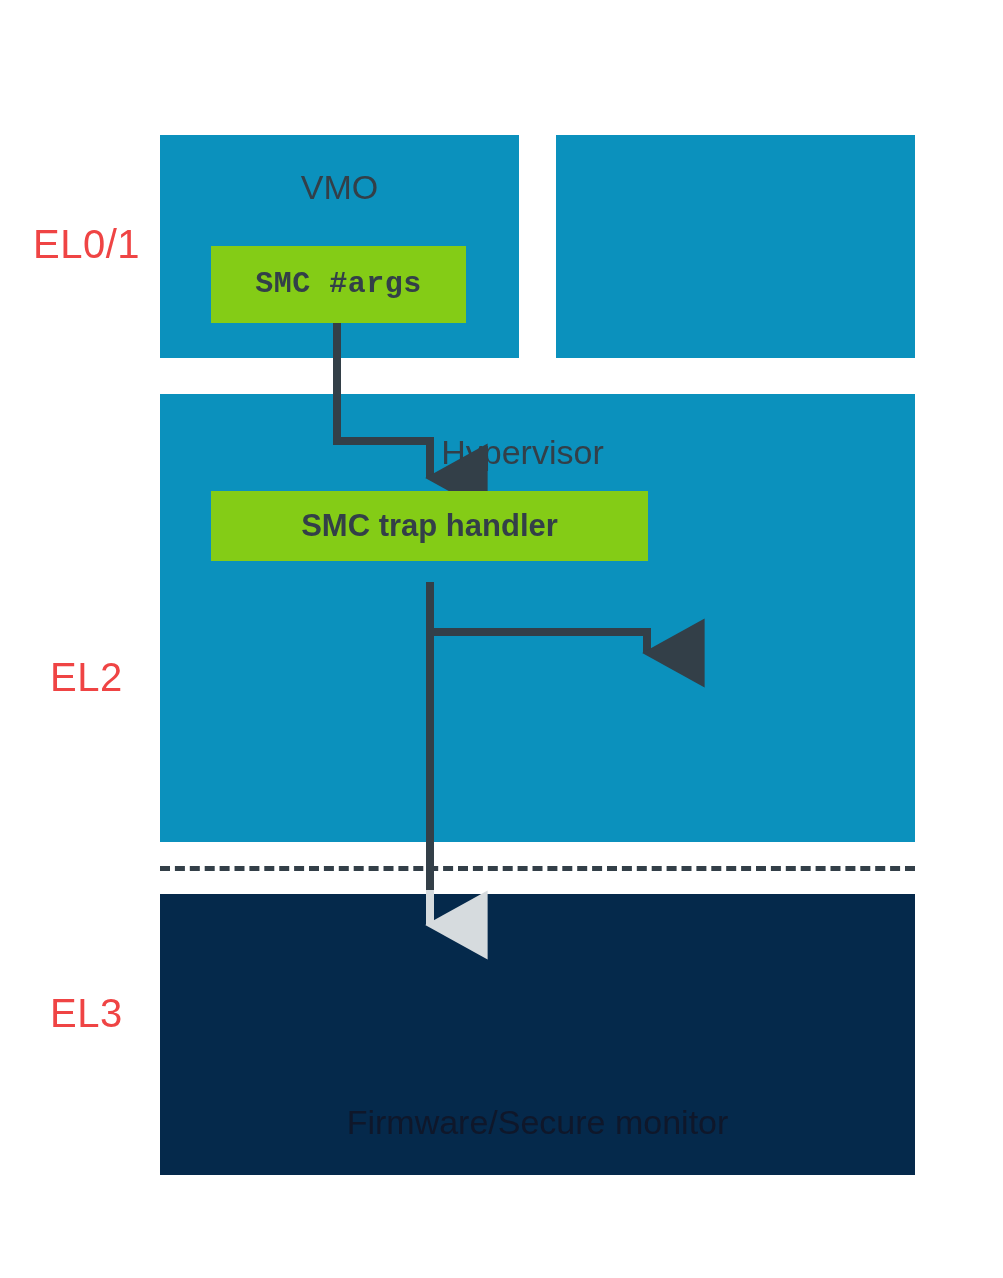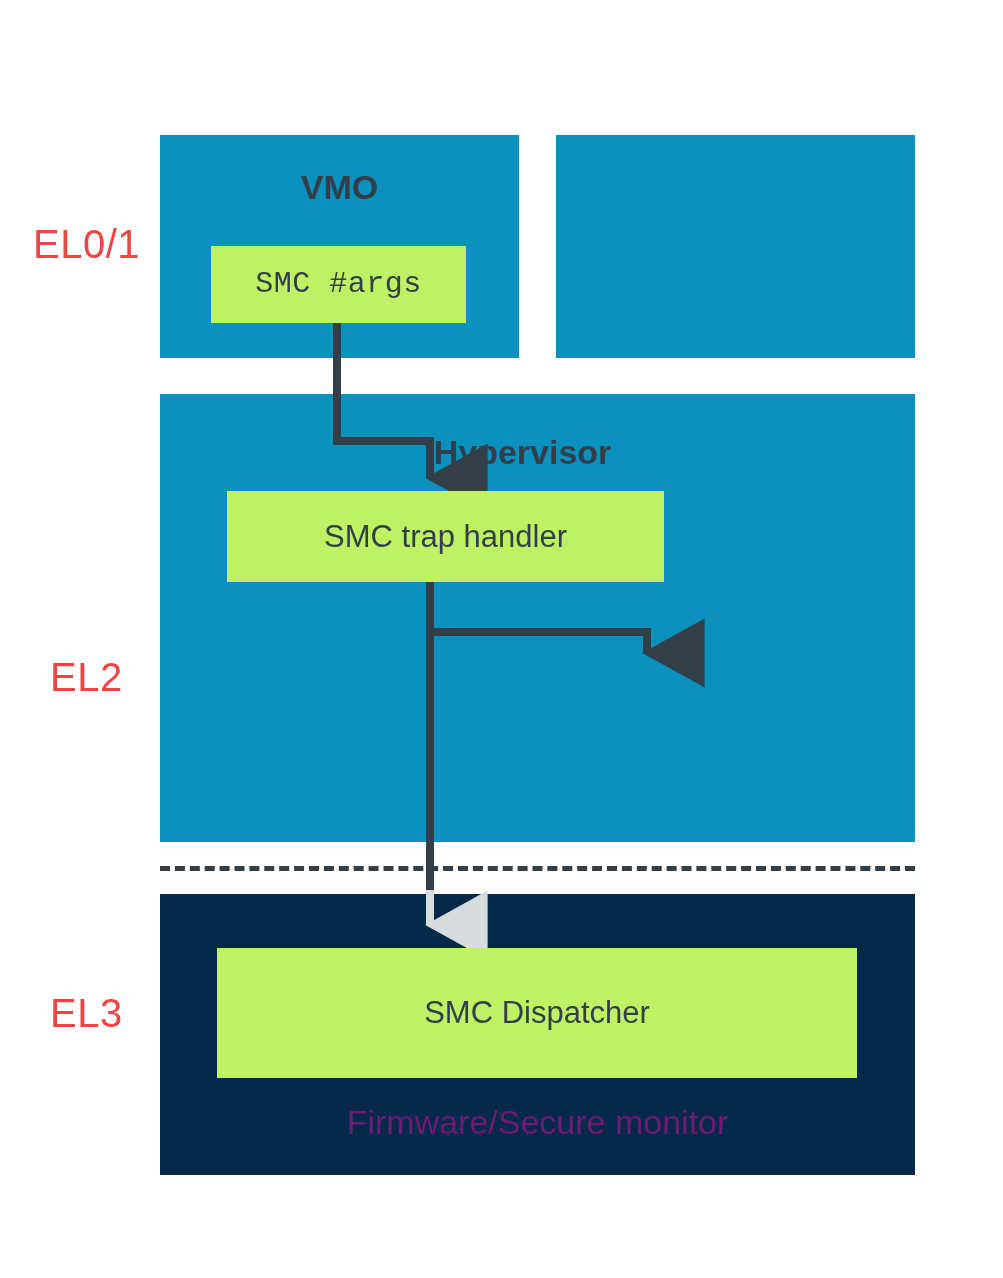--- a/index.html
+++ b/index.html
@@ -43,63 +43,63 @@
   #vm0-box { left: 160px; top: 135px; width: 359px; height: 223px; }
   #vm1-box { left: 556px; top: 135px; width: 359px; height: 223px; }
   #hypervisor-box { left: 160px; top: 394px; width: 755px; height: 448px; }
   #firmware-box { left: 160px; top: 894px; width: 755px; height: 281px; }
 
   
   .region-title {
     position: absolute;
     color: #333f48;
     font-size: 34px;
-    font-weight: 700;
+    font-weight: 400;
     line-height: 1;
     white-space: nowrap;
   }
   #vm0-title { left: 160px; top: 170px; width: 359px; text-align: center; }
   #vm1-title { left: 556px; top: 170px; width: 359px; text-align: center; }
   #hypervisor-title {
     left: 160px; top: 435px; width: 725px;
     text-align: center;
   }
   #firmware-label {
     position: absolute;
     left: 160px; top: 1105px; width: 755px;
     text-align: center;
-    color: #701a75;
+    color: #0f172a;
     font-size: 34px;
     font-weight: 400;
     line-height: 1;
     white-space: nowrap;
   }
 
   
   .node {
     position: absolute;
-    background: #bef264;
+    background: #84cc16;
     color: #333f48;
     display: flex;
     align-items: center;
     justify-content: center;
     text-align: center;
     font-size: 31px;
-    font-weight: 400;
+    font-weight: 700;
     line-height: 1.16;
     box-sizing: border-box;
   }
   #smc-args-node {
     left: 211px; top: 246px; width: 255px; height: 77px;
     font-family: "Liberation Mono", "DejaVu Sans Mono", monospace;
     font-size: 30px;
     letter-spacing: 0.5px;
   }
   #smc-trap-handler-node {
-    left: 211px; top: 491px; width: 437px; height: 91px; margin-left: 16px;
+    left: 211px; top: 491px; width: 437px; height: 70px;
   }
   #firmware-emulation-node {
     left: 450px; top: 670px; width: 395px; height: 110px;
   }
   #smc-dispatcher-node {
     left: 217px; top: 948px; width: 640px; height: 130px;
   }
   #firmware-emulation-node .node-text { white-space: pre-line; }
 
   
@@ -164,19 +164,16 @@
 
   <div class="node" id="smc-args-node">
     <span class="node-text">SMC #args</span>
   </div>
 
   <div class="node" id="smc-trap-handler-node">
     <span class="node-text">SMC trap handler</span>
   </div>
 
 
-  <div class="node" id="smc-dispatcher-node">
-    <span class="node-text">SMC Dispatcher</span>
-  </div>
 
   <div id="firmware-label">Firmware/Secure monitor</div>
 
 </div>
 
 </body></html>

